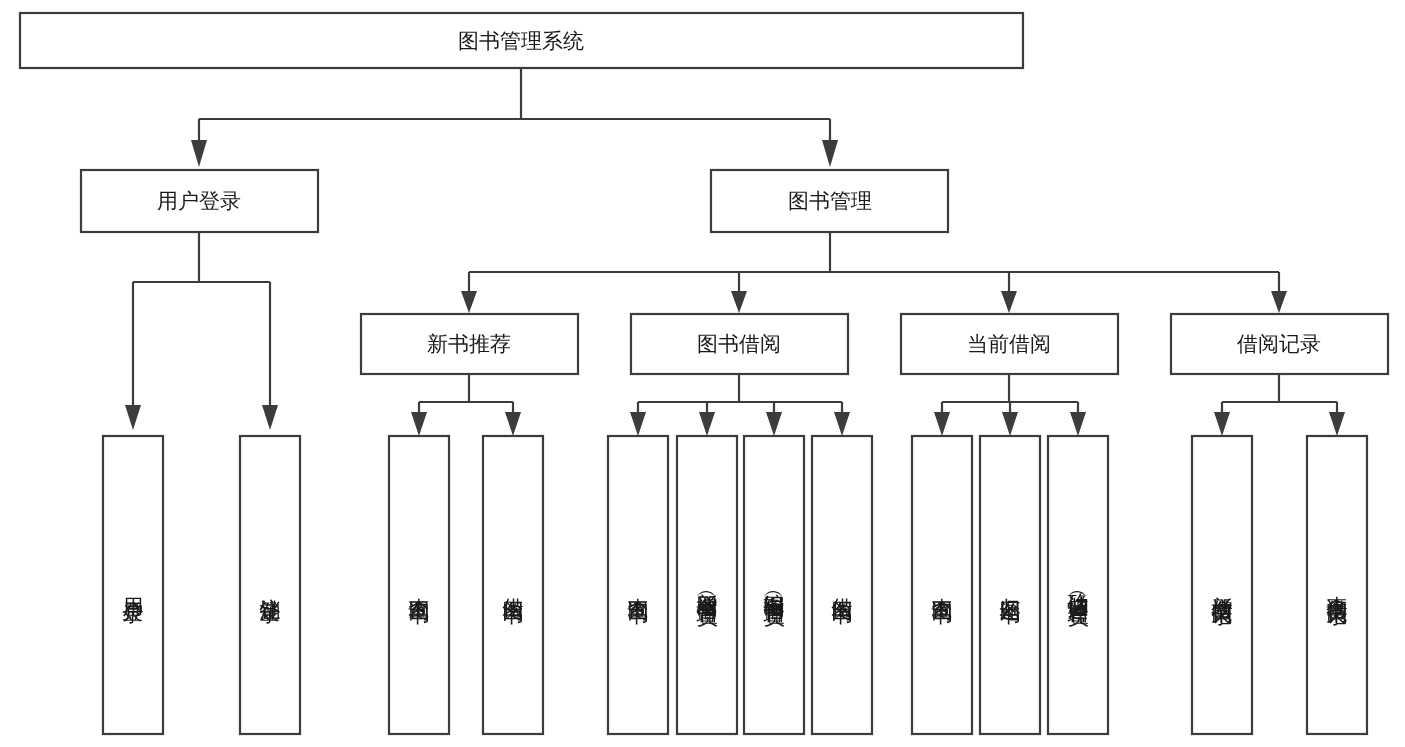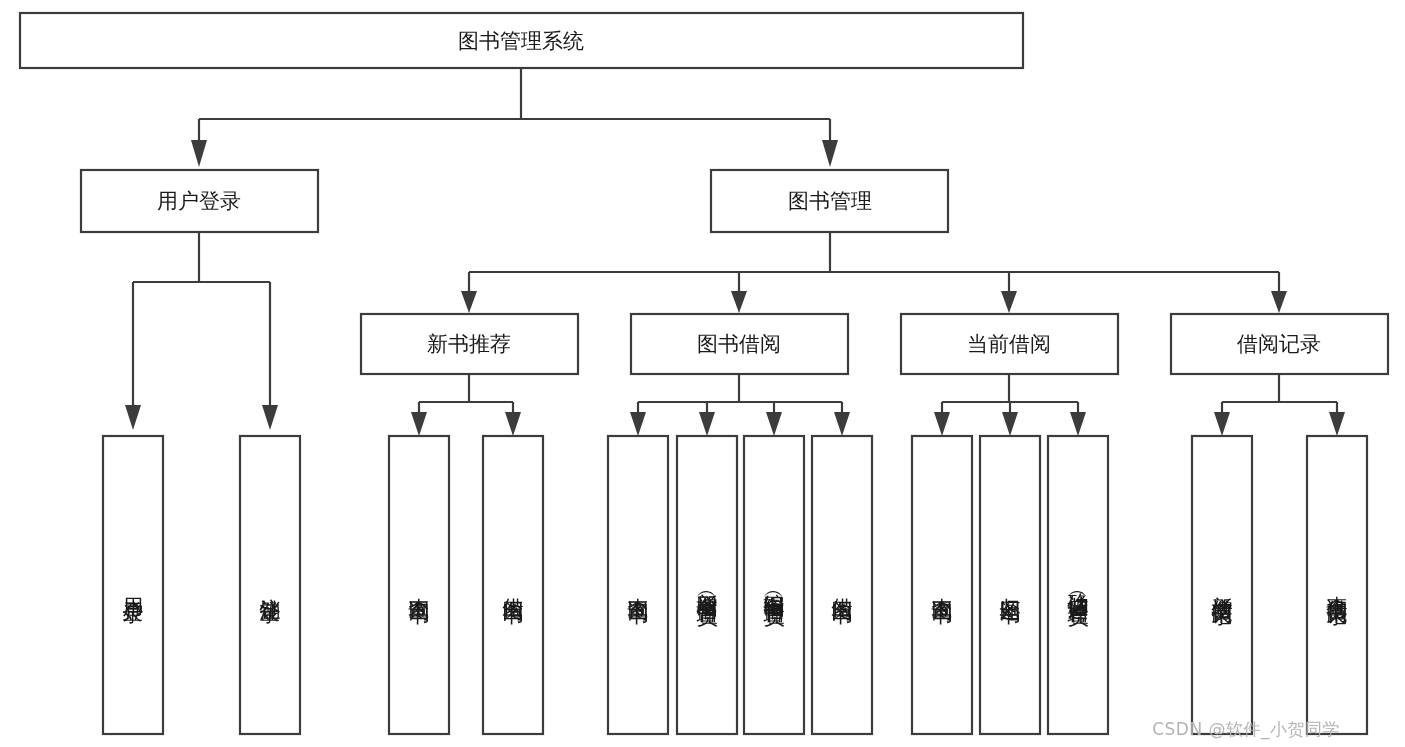--- a/index.html
+++ b/index.html
@@ -12,20 +12,21 @@
     width: 1405px;
     height: 747px;
     overflow: hidden;
     font-family: "DejaVu Sans", "Liberation Sans", sans-serif;
   }
   #diagram-root {
     position: relative;
     width: 1348px;
     height: 747px;
     background: #ffffff;
+    padding-left: 44px;
   }
   svg#diagram-svg {
     position: absolute;
     left: 0;
     top: 0;
     width: 1405px;
     height: 747px;
     display: block;
   }
   .node-box {
@@ -208,15 +209,14 @@
   <div class="leaf-label-wrap" style="left:744px; top:436px; width:60px; height:298px;">编辑图书（管理员）</div>
   <div class="leaf-label-wrap" style="left:812px; top:436px; width:60px; height:298px;">借阅图书</div>
 
   <div class="leaf-label-wrap" style="left:912px; top:436px; width:60px; height:298px;">查询图书</div>
   <div class="leaf-label-wrap" style="left:980px; top:436px; width:60px; height:298px;">归还图书</div>
   <div class="leaf-label-wrap" style="left:1048px; top:436px; width:60px; height:298px;">确认归还（管理员）</div>
 
   <div class="leaf-label-wrap" style="left:1192px; top:436px; width:60px; height:298px;">新增借阅记录</div>
   <div class="leaf-label-wrap" style="left:1307px; top:436px; width:60px; height:298px;">查询借阅记录</div>
 
-  <div class="watermark">CSDN @软件_小贺同学</div>
 
 </div>
 
 </body></html>

